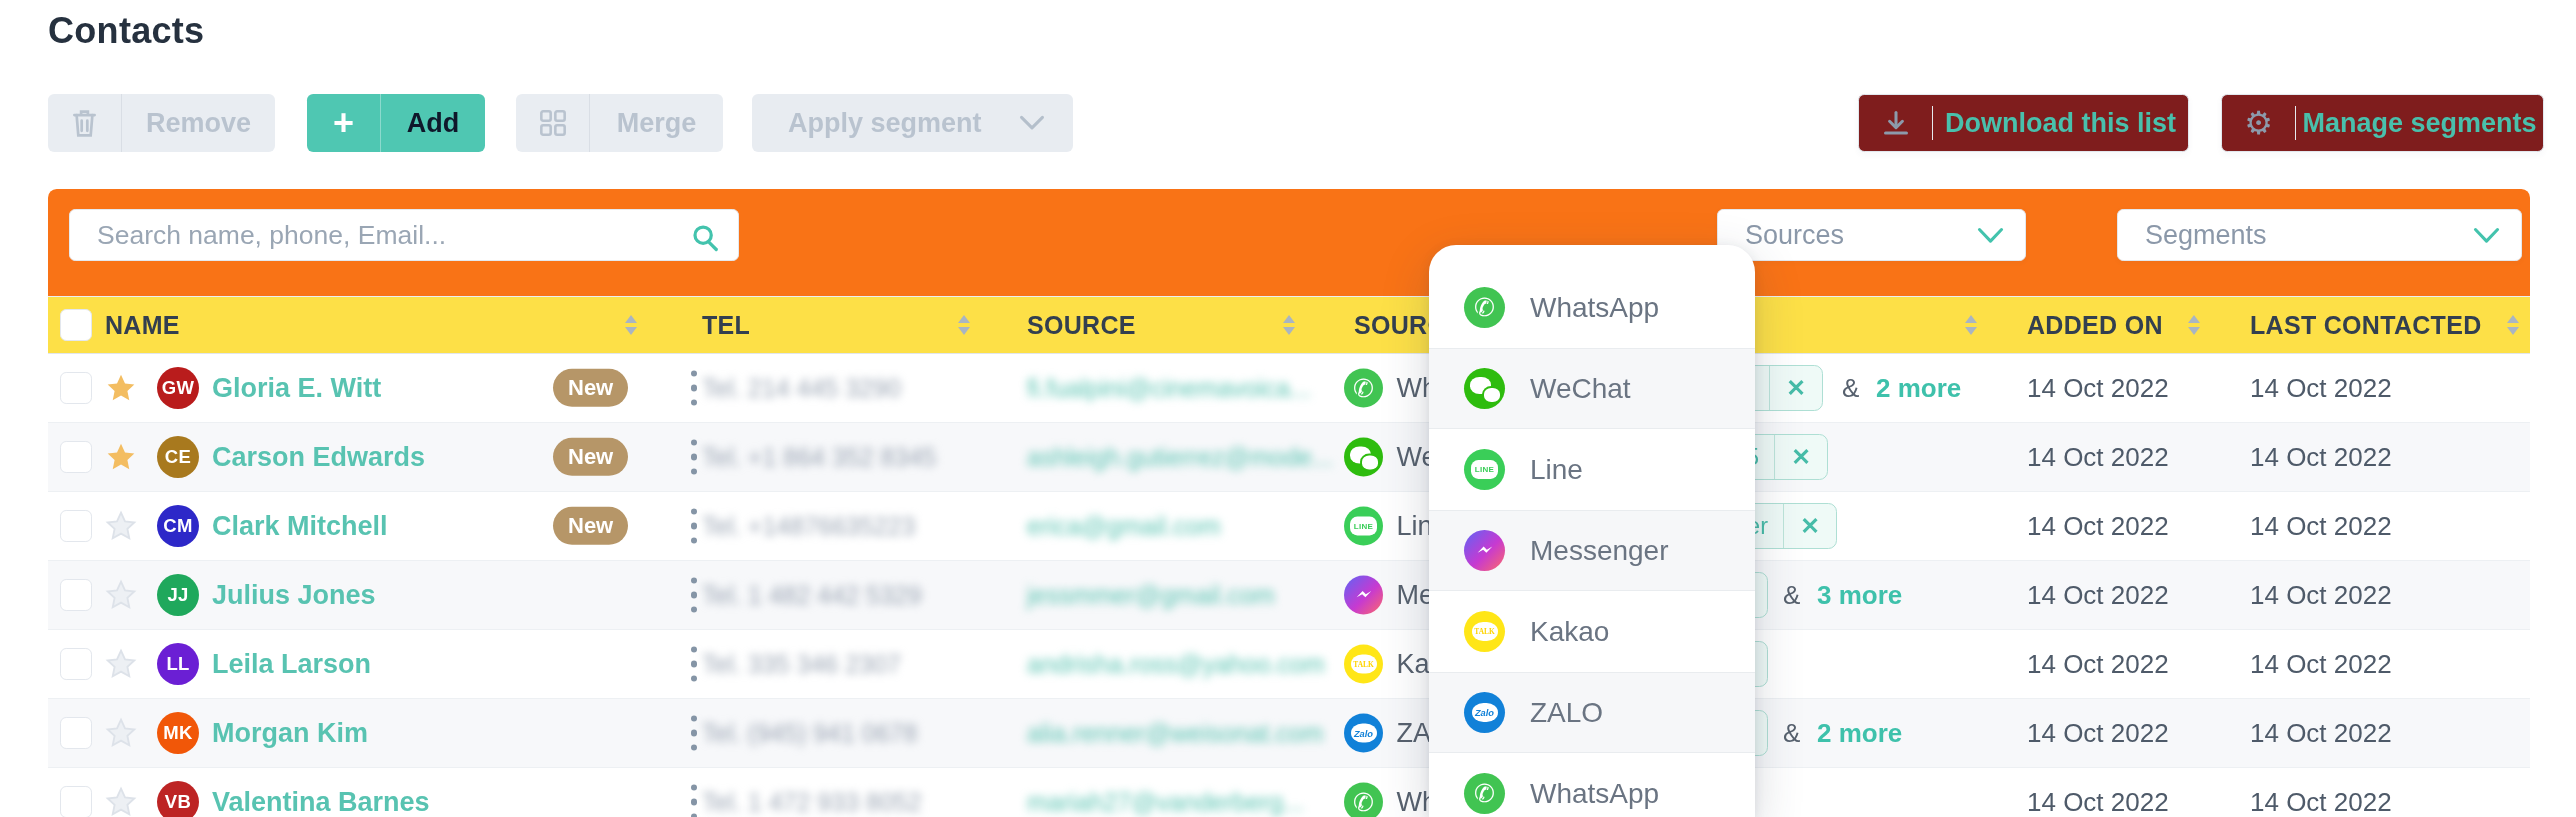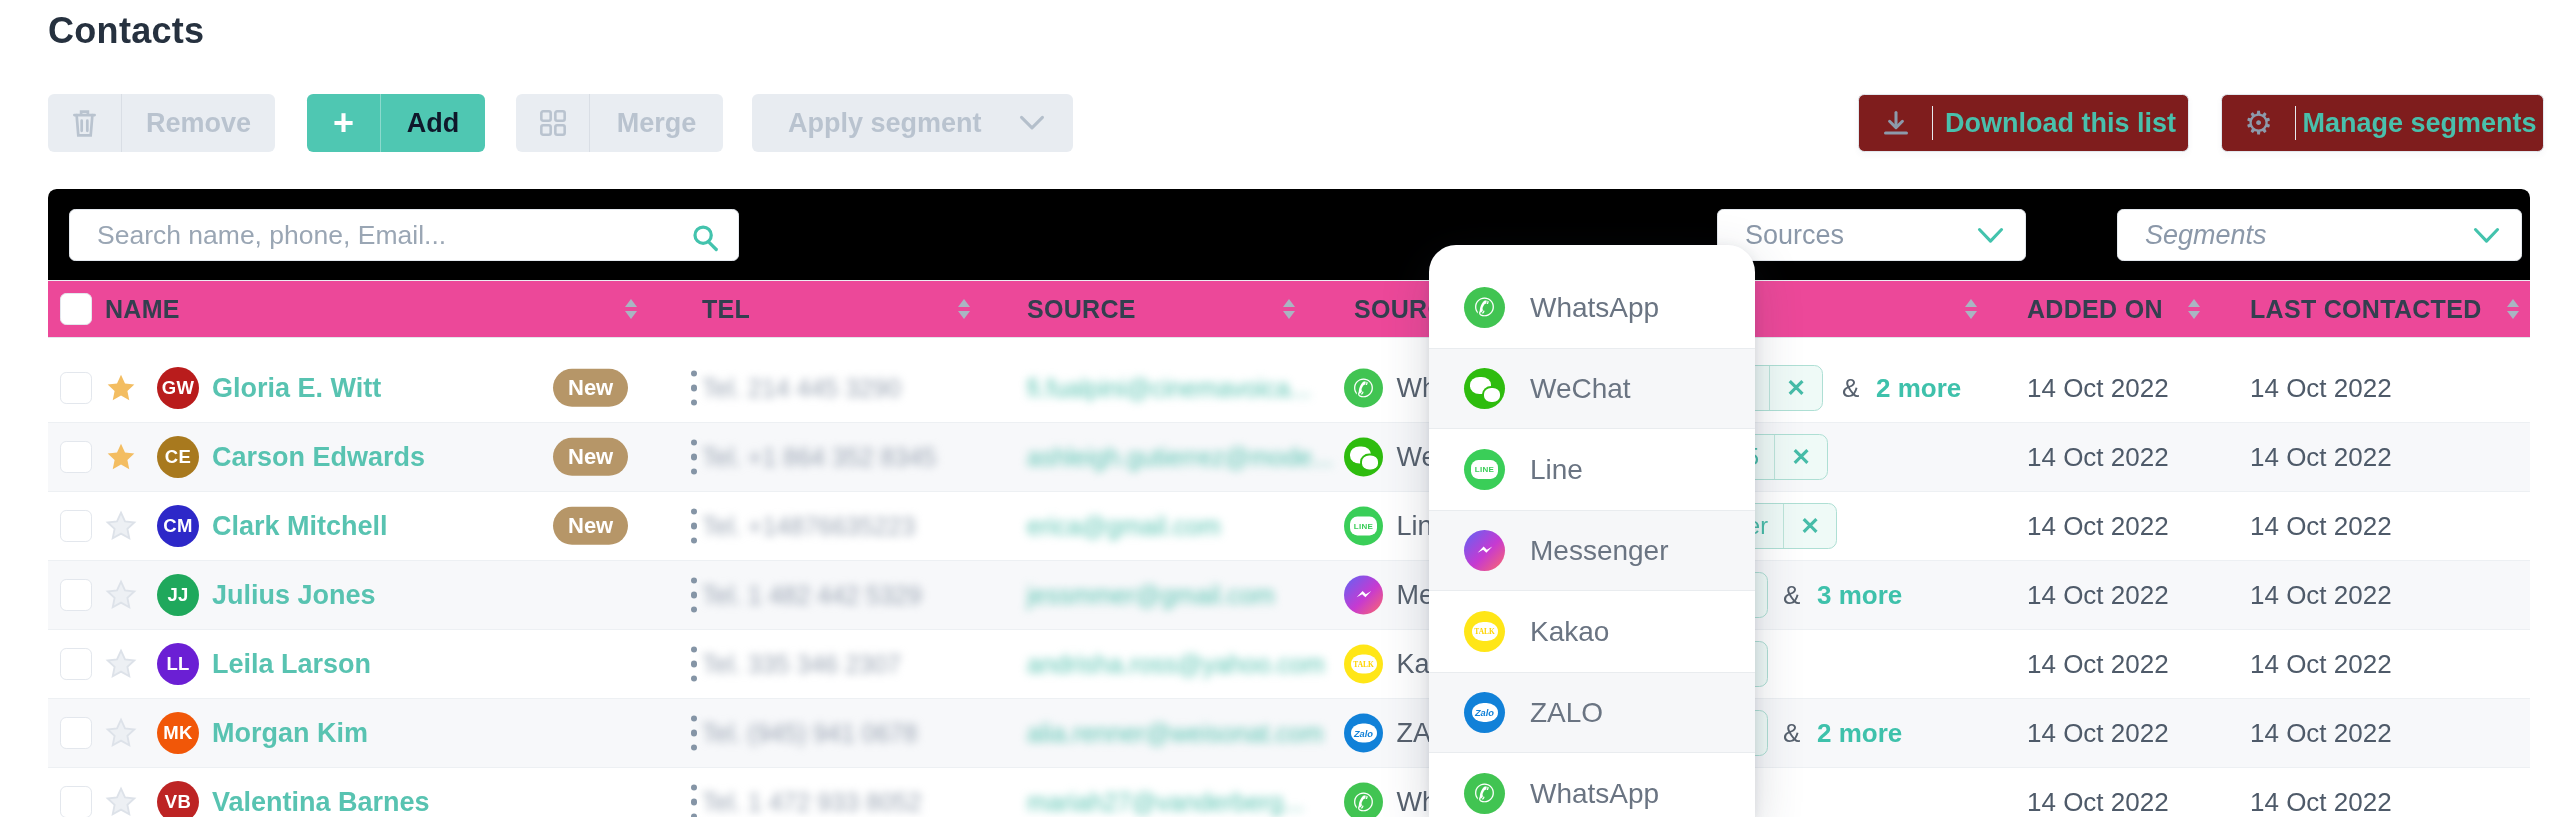--- a/index.html
+++ b/index.html
@@ -30,35 +30,35 @@
   .sel-apply .lbl { flex:none; }
   .btn-outline { background:#7f1d1d; border:1.2px solid #e2e7ed; box-shadow:0 2.5px 6.2px rgba(60,70,90,.04); }
   .btn-download { left:1858px; width:331px; }
   .btn-manage  { left:2221px; width:323px; }
   .btn-outline .dvd { background:#e6eaee; height:60%; align-self:center; }
   .btn-outline .lbl { color:#49c0ac; }
   .gear { font-size:32px; color:#8c9aab; line-height:1; }
 
   
   .card { left:48px; top:189px; width:2482px; height:628px; background:#fff; border-radius:8.6px 8.6px 0 0; overflow:hidden; }
-  .filterbar { position:absolute; left:0; top:0; width:100%; height:107px; background:#000000; }
+  .filterbar { position:absolute; left:0; top:0; width:100%; height:107px; background:#f97316; }
   .search { position:absolute; left:21px; top:20.4px; width:670px; height:52px; background:#fff;
             border:1.2px solid #e5e9ee; border-radius:6.2px; padding:0 62px 0 27px;
             font-size:26.5px; color:#3c4856; font-family:"Liberation Sans", sans-serif; outline:none; }
   .search::placeholder { color:#9aa6b4; }
   .search-ic { position:absolute; left:642px; top:33px; }
   .fsel { position:absolute; top:20.4px; height:52px; background:#fff; border:1.2px solid #e4e8ed; border-radius:6.2px;
           display:flex; align-items:center; justify-content:space-between; padding:0 21px 0 27px; cursor:pointer;
           box-shadow:0 1.9px 5px rgba(60,70,90,.04); }
   .fsel .flbl { font-size:27px; color:#8b98a9; }
   .fsel-sources { left:1669px; width:309px; }
-  .fsel-segments { left:2069px; width:405px;font-style:italic; }
-
-  
-  .thead { position:absolute; left:0; top:91px; width:100%; height:58px; background:#ec4899;
+  .fsel-segments { left:2069px; width:405px; }
+
+  
+  .thead { position:absolute; left:0; top:107px; width:100%; height:58px; background:#fde047;
            border-top:1.2px solid #eceef2; border-bottom:1.2px solid #e2e6eb; }
   .hcell { position:absolute; top:0; height:100%; display:flex; align-items:center; gap:11px;
            font-size:25px; font-weight:700; color:#333f4f; letter-spacing:0.3px; cursor:pointer; }
   .arrows { display:inline-flex; flex-direction:column; gap:4.3px; }
   .arrows i { width:0; height:0; border-left:6.8px solid transparent; border-right:6.8px solid transparent; display:block; }
   .arrows .up { border-bottom:8px solid #a9b5c2; }
   .arrows .dn { border-top:8px solid #a9b5c2; }
 
   
   .tbody { position:absolute; left:0; top:165px; width:100%; }

